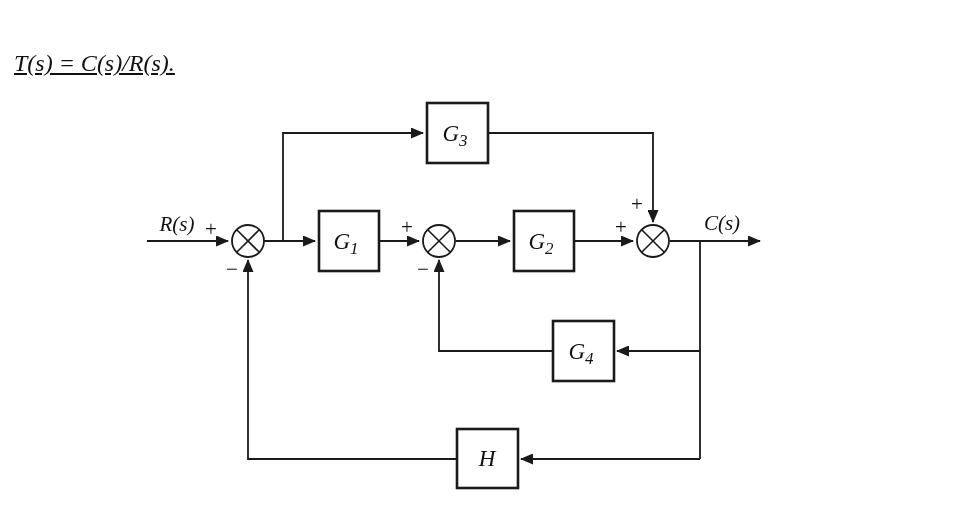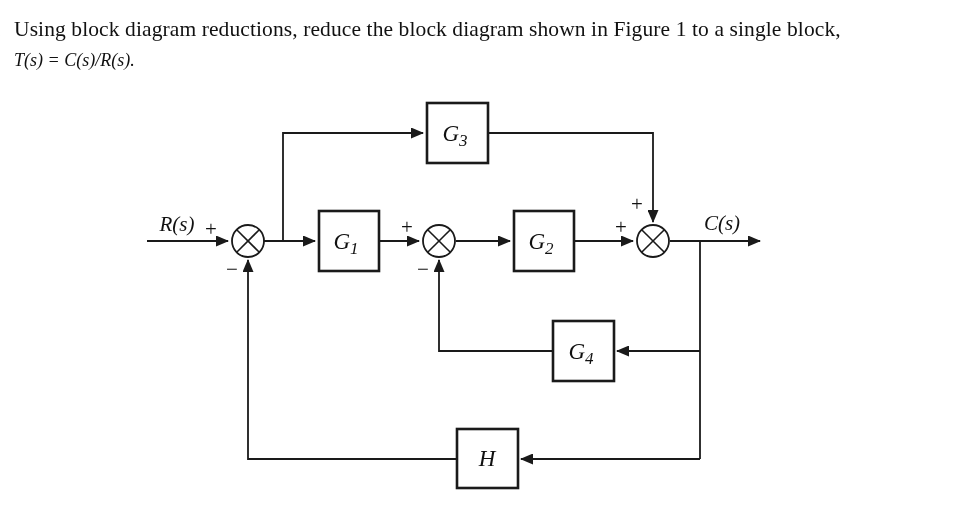--- a/index.html
+++ b/index.html
@@ -30,23 +30,24 @@
     width: 952px;
     font-size: 21.5px;
     letter-spacing: 0.1px;
     white-space: nowrap;
     color: #111111;
   }
   .q-line2 {
     position: absolute;
     left: 14px;
     top: 50px;
-    font-size: 18px;
+    font-size: 24px;
     font-style: italic;
     color: #111111;
+    text-decoration: underline;
   }
   svg.diagram {
     position: absolute;
     left: 0;
     top: 0;
   }
   .wire {
     fill: none;
     stroke: #1a1a1a;
     stroke-width: 1.8;
@@ -85,21 +86,20 @@
     font-size: 21px;
     fill: #111111;
   }
 </style>
 </head>
 <body>
 
 <div class="page">
 
   <span class="q-marker">.</span>
-  <div class="q-line1">Using block diagram reductions, reduce the block diagram shown in Figure 1 to a single block,</div>
   <div class="q-line2">T(s) = C(s)/R(s).</div>
 
   <svg class="diagram" width="967" height="505" viewBox="0 0 967 505">
     <defs>
       <marker id="arrow" markerUnits="userSpaceOnUse" markerWidth="13" markerHeight="11" refX="12" refY="5.5" orient="auto">
         <path d="M0,0 L13,5.5 L0,11 Z" fill="#1a1a1a"></path>
       </marker>
     </defs>
 
     <path class="wire" d="M147,241 H228" marker-end="url(#arrow)"></path>

